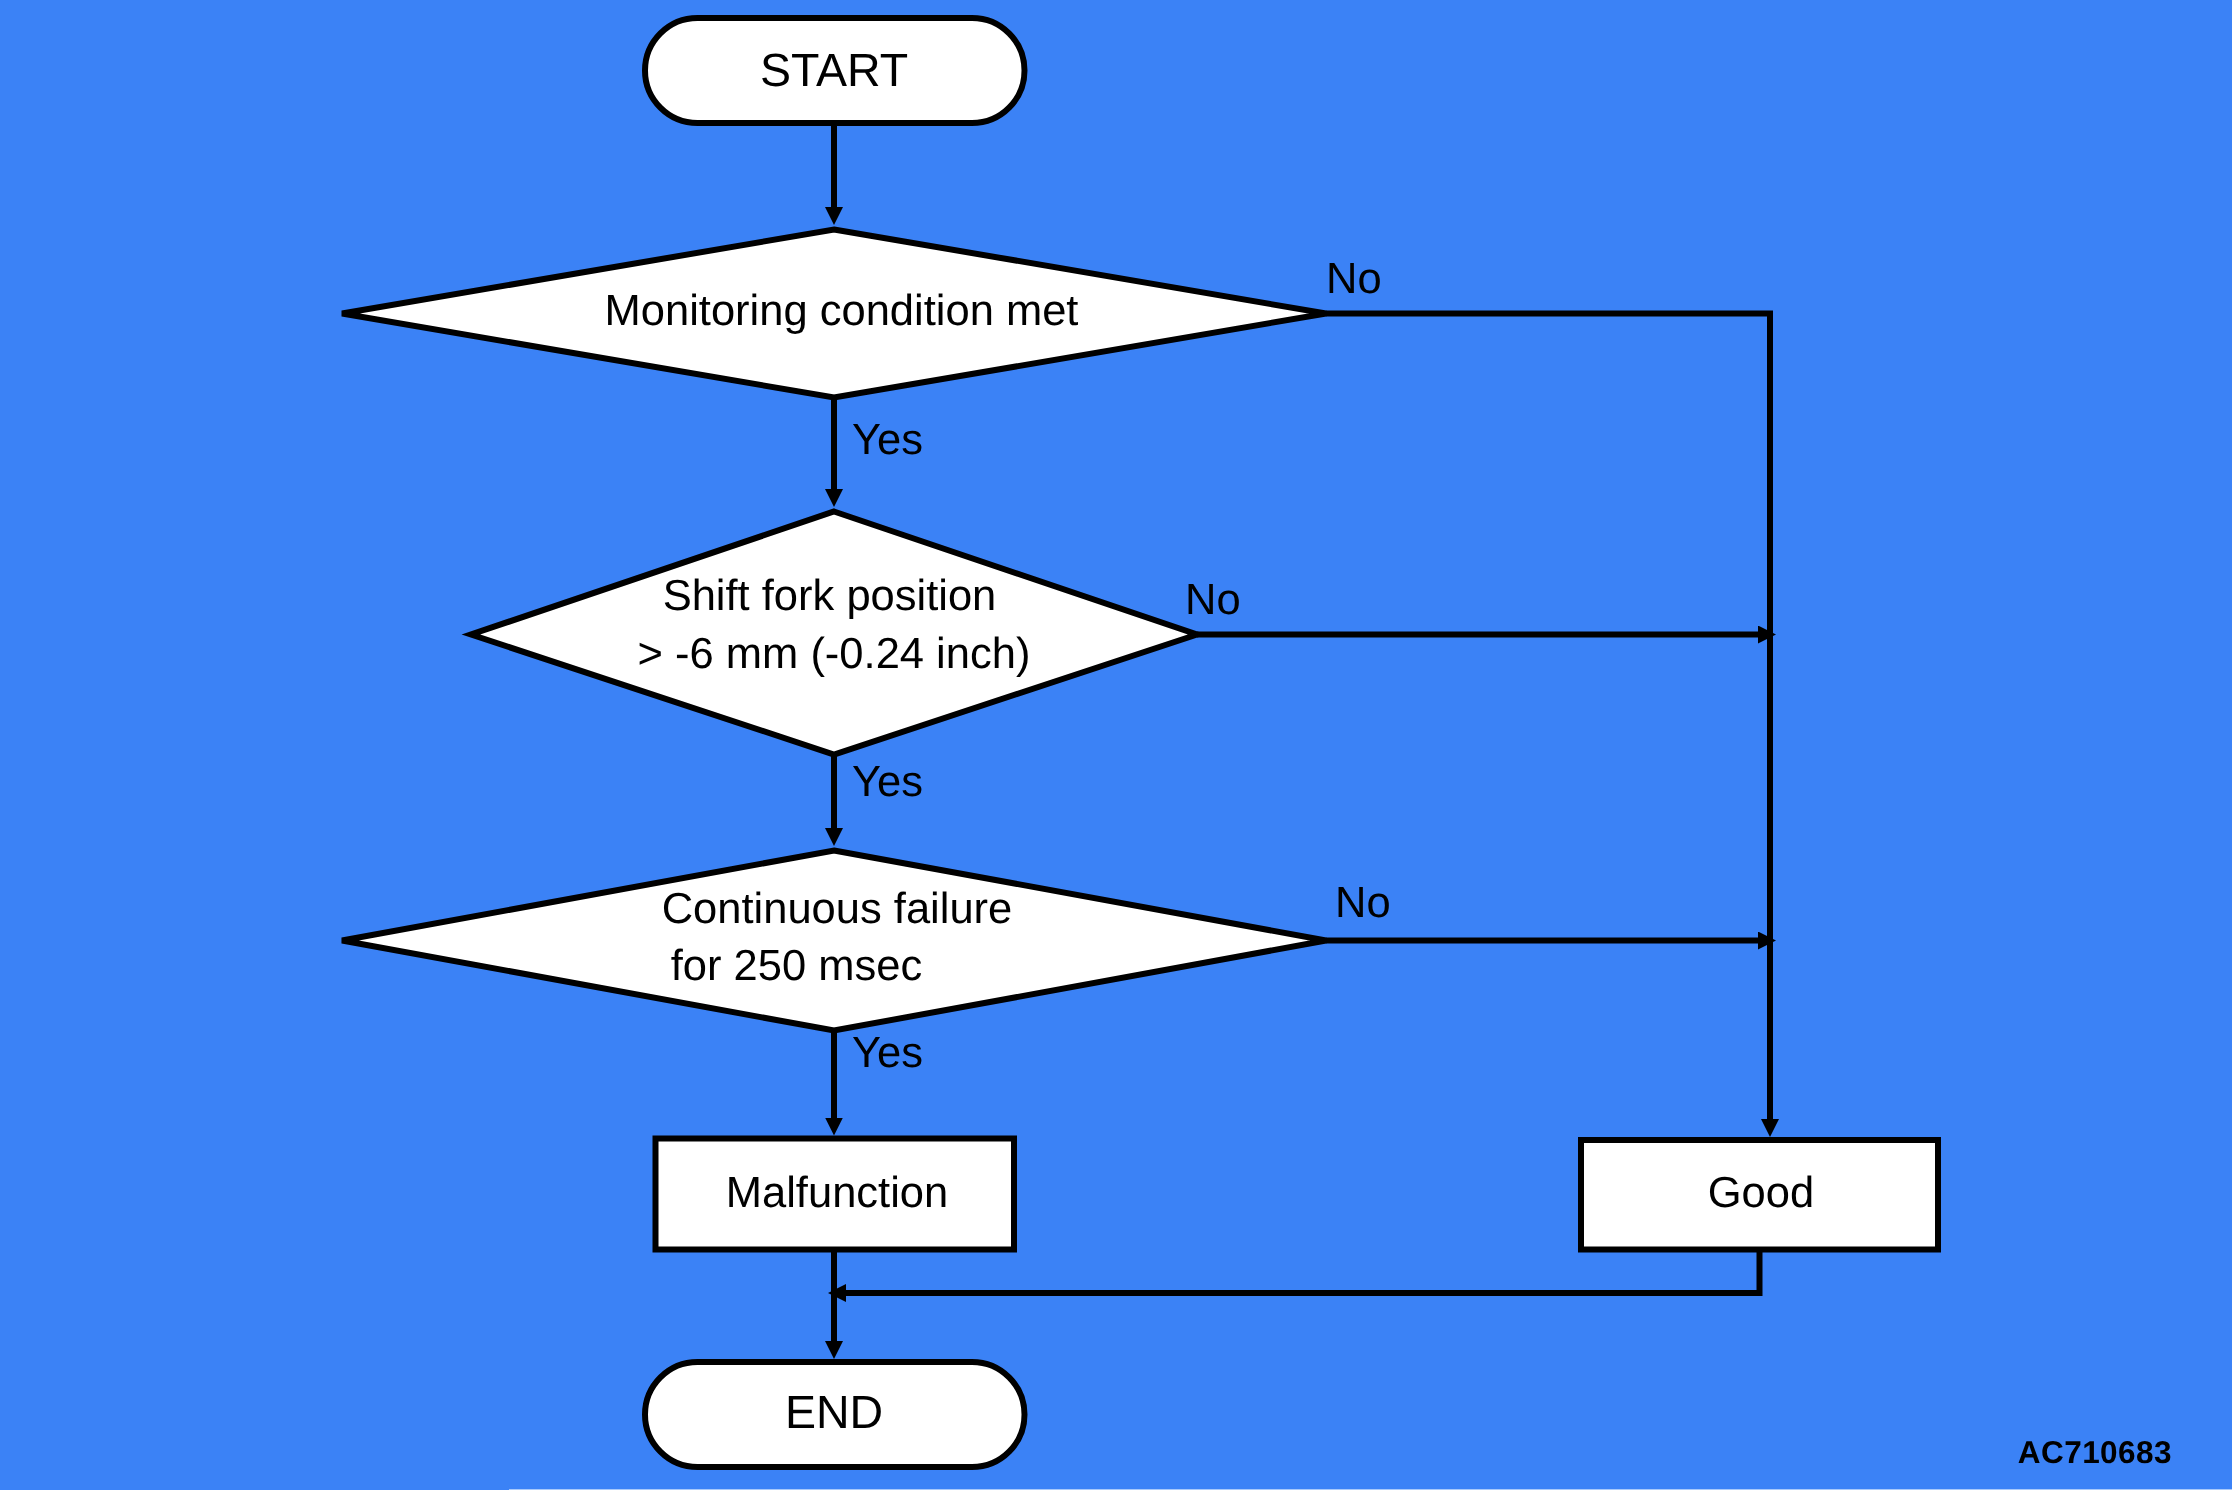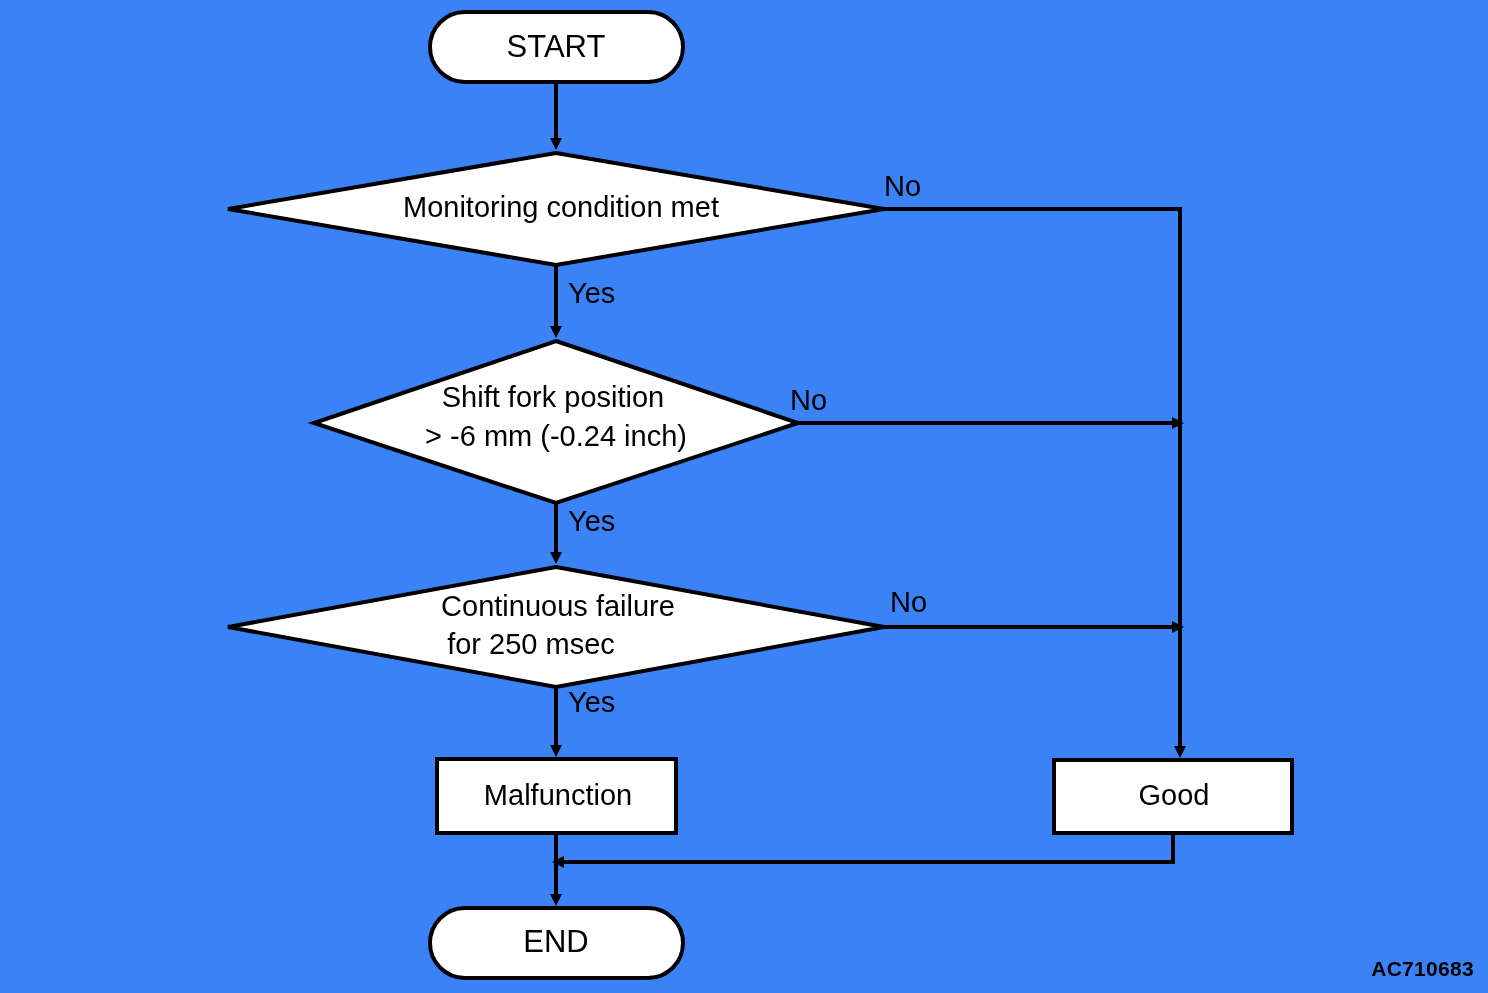--- a/index.html
+++ b/index.html
@@ -60,21 +60,21 @@
   }
   .edge-label {
     font-family: "Liberation Sans", sans-serif;
     font-size: 29px;
     fill: #000000;
     text-anchor: start;
     dominant-baseline: middle;
   }
   .figure-code {
     position: absolute;
-    right: 14px;
+    right: 40px;
     bottom: 12px;
     font-family: "Liberation Sans", sans-serif;
     font-size: 21px;
     font-weight: bold;
     color: #000000;
     letter-spacing: 0.3px;
   }
 </style>
 </head>
 <body>

